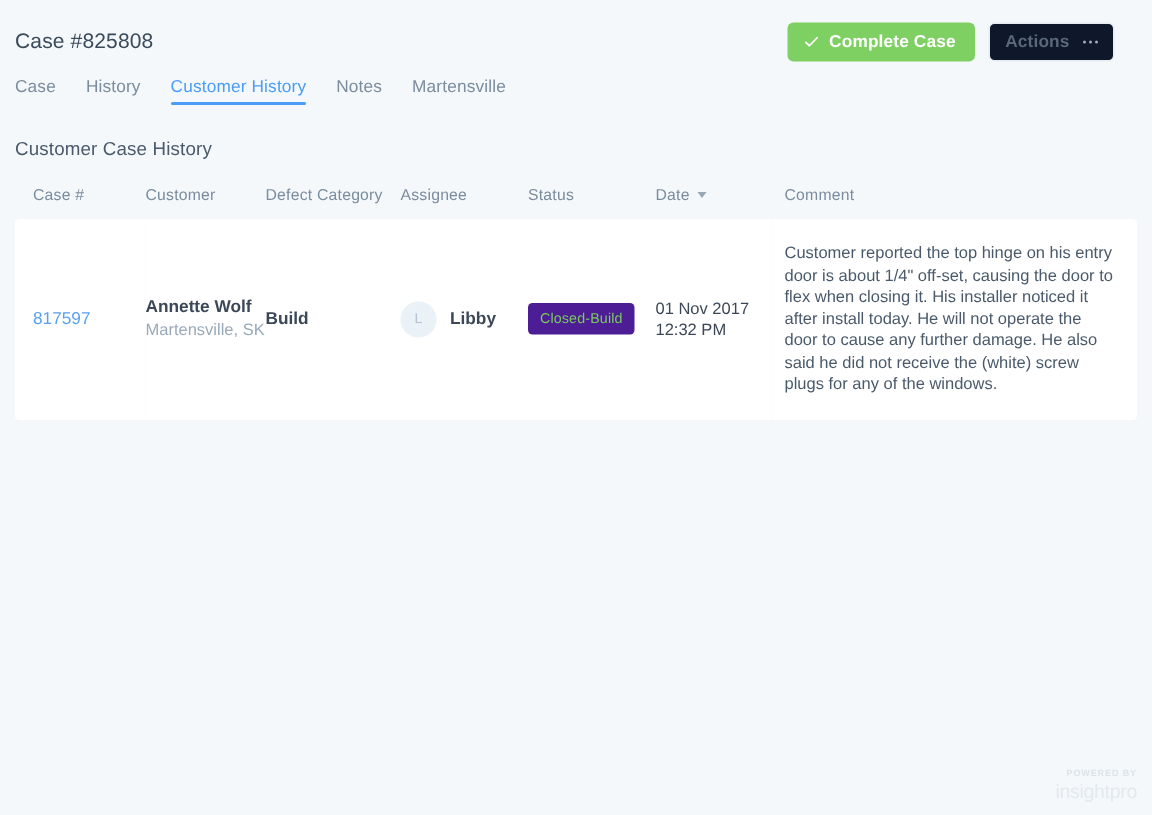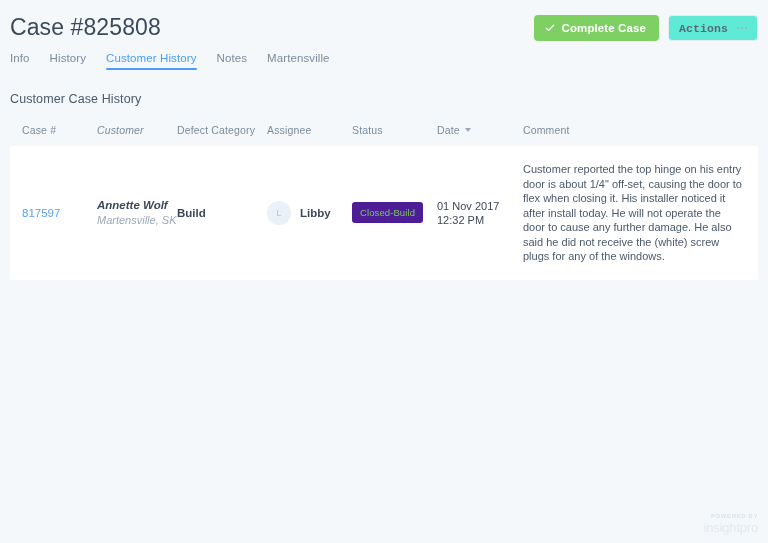--- a/index.html
+++ b/index.html
@@ -18,29 +18,29 @@
 
   
   .header {
     position: relative;
     height: 46px;
   }
   .page-title {
     position: absolute;
     left: 10px;
     top: 15px;
-    font-size: 23px;
+    font-size: 14px;
     font-weight: 400;
     color: #3b4a5a;
     letter-spacing: 0.1px;
     line-height: 24px;
   }
   .header-actions {
     position: absolute;
-    right: 10px;
+    right: 25px;
     top: 15px;
     display: flex;
     align-items: center;
     gap: 9px;
   }
   .btn-complete {
     display: flex;
     align-items: center;
     gap: 7px;
     background: #7ed063;
@@ -57,29 +57,29 @@
   }
   .check-icon {
     display: block;
     width: 10px;
     height: 10px;
   }
   .btn-actions {
     display: flex;
     align-items: center;
     gap: 9px;
-    background: #5eead4;
+    background: #0f172a;
     color: #5a6878;
     border: 1px solid #e6ecf1;
     border-radius: 4px;
     height: 26px;
     padding: 0 10px;
     font-size: 11.5px;
     font-weight: 700;
-    font-family: Liberation Mono, monospace;
+    font-family: Liberation Sans, sans-serif;
     cursor: pointer;
     letter-spacing: 0.1px;
   }
   .ellipsis-icon {
     display: flex;
     align-items: center;
     gap: 2px;
   }
   .ellipsis-icon i {
     display: block;
@@ -173,21 +173,21 @@
     border-top-left-radius: 3px;
     border-bottom-left-radius: 3px;
   }
   .tbl tbody td:last-child {
     border-top-right-radius: 3px;
     border-bottom-right-radius: 3px;
   }
 
   
   .c-case     { width: 75px;  padding-left: 12px !important; }
-  .c-customer { width: 80px; font-style: italic; }
+  .c-customer { width: 80px; }
   .c-defect   { width: 90px; }
   .c-assignee { width: 85px; }
   .c-status   { width: 85px; }
   .c-date     { width: 78px; margin-left: 20px; }
   .c-comment  { width: auto; }
 
   .case-link {
     color: #5aa2f0;
     text-decoration: none;
     font-size: 11.5px;
@@ -301,21 +301,21 @@
       <span class="ellipsis-icon">
         <i></i>
           <i></i>
           <i></i>
       </span>
     </button>
   </div>
 </div>
 
 <div class="tabs">
-  <div class="tab">Info</div>
+  <div class="tab">Case</div>
   <div class="tab">History</div>
   <div class="tab active">Customer History</div>
   <div class="tab">Notes</div>
   <div class="tab">Martensville</div>
 </div>
 
 <div class="section-title">Customer Case History</div>
 
 <div class="table-wrap">
   <table class="tbl">

